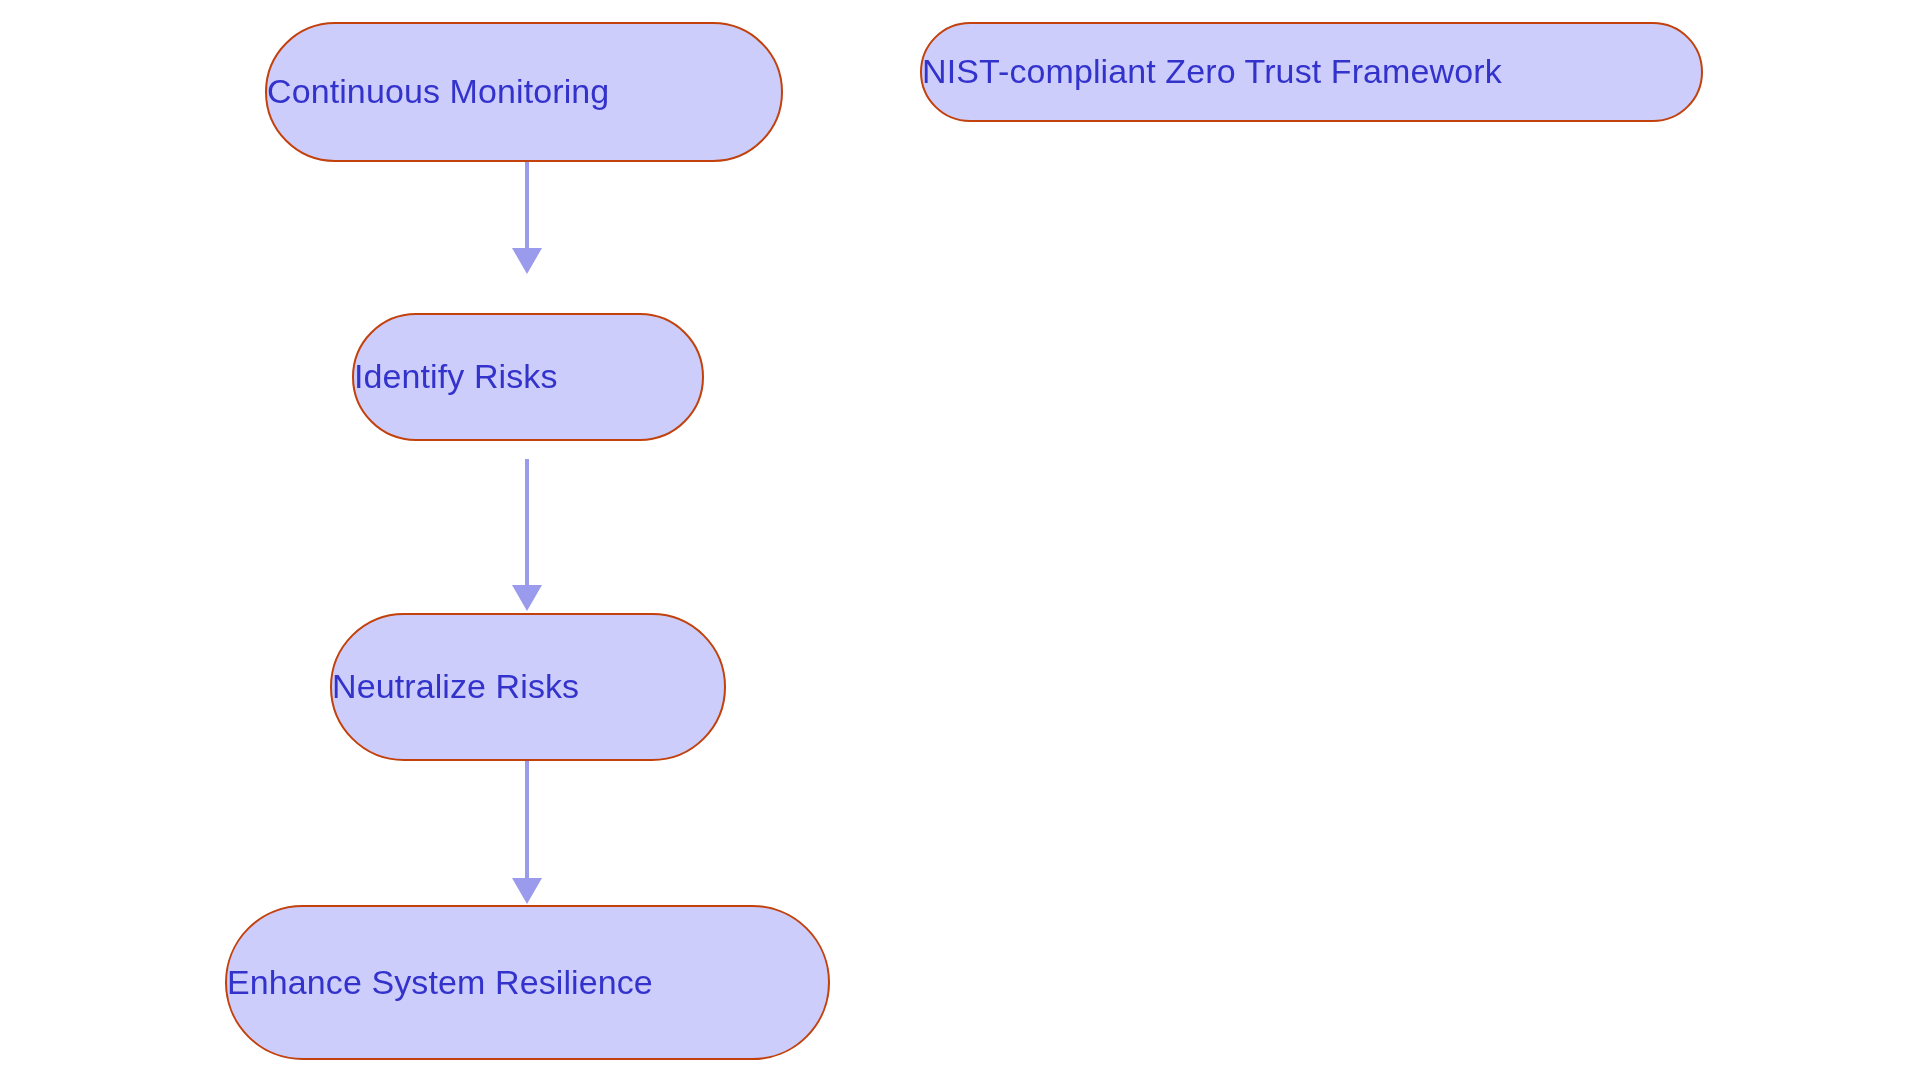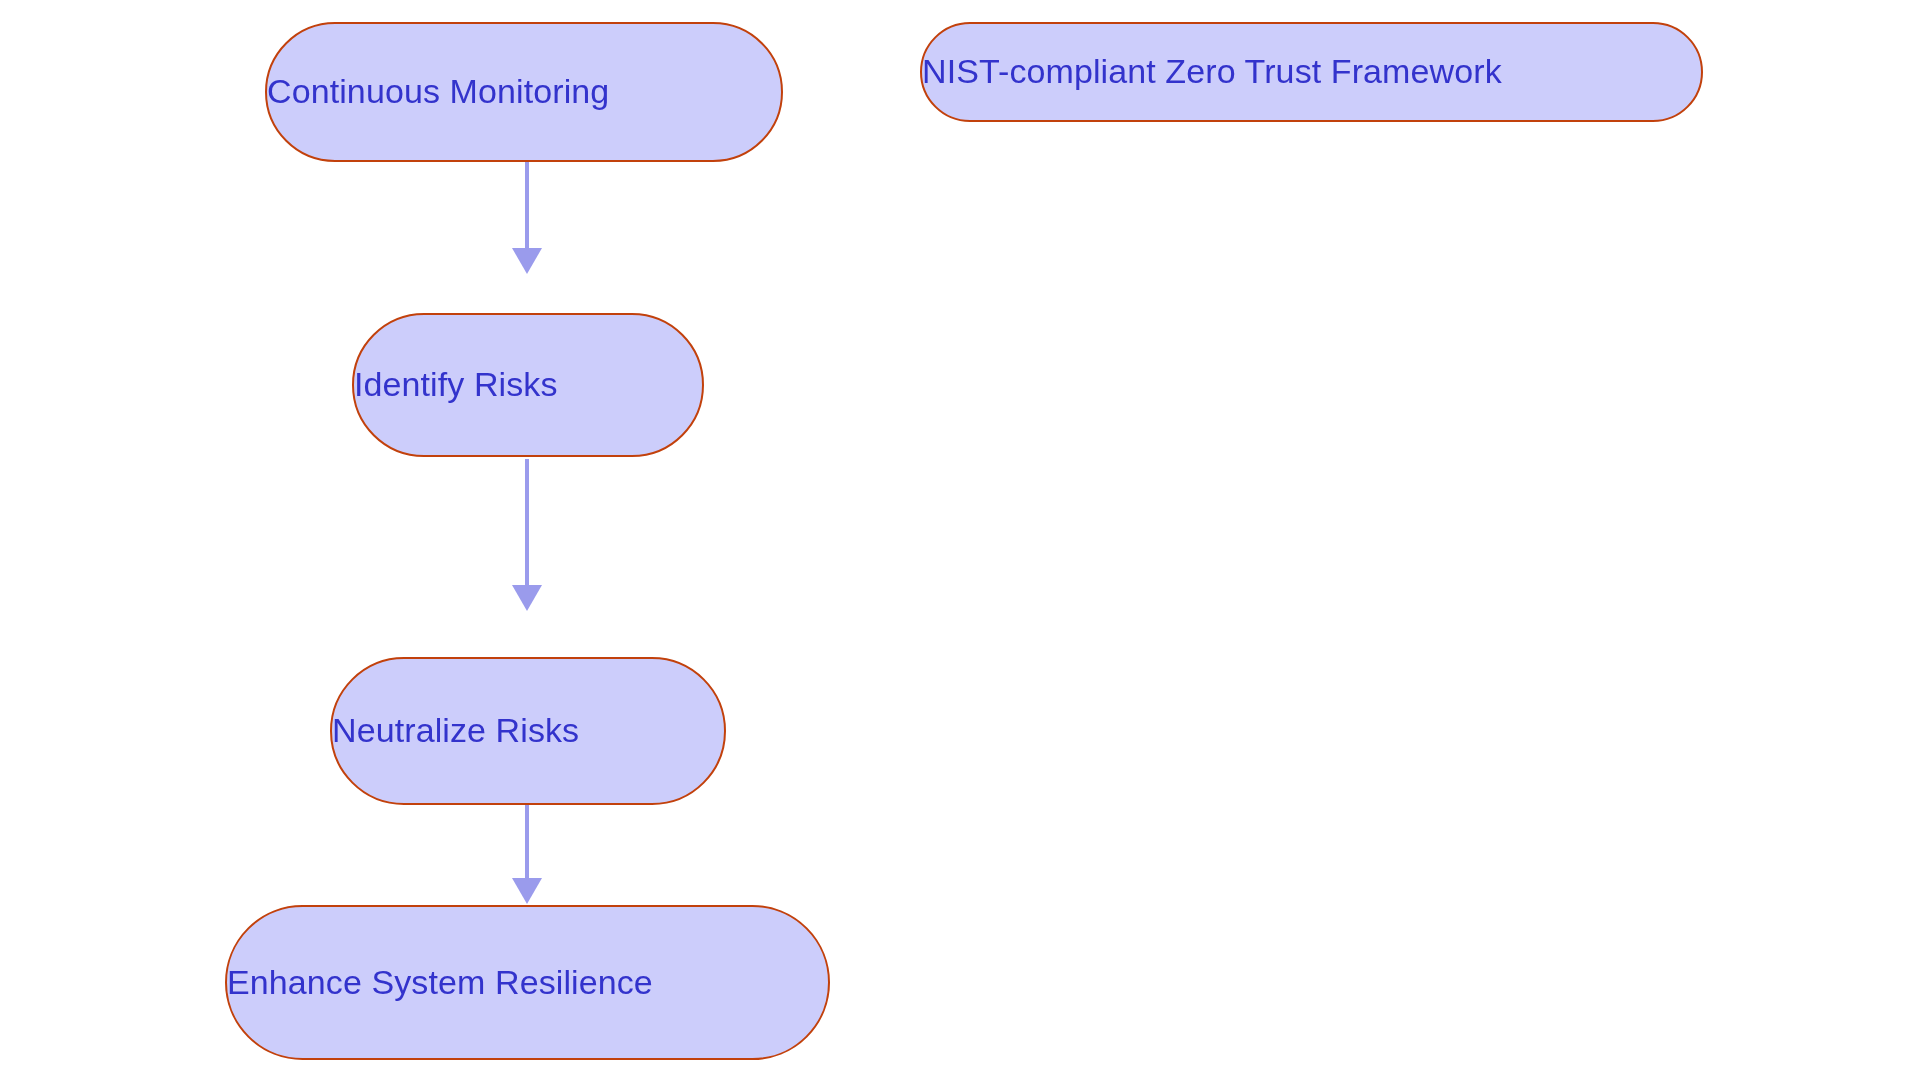--- a/index.html
+++ b/index.html
@@ -46,26 +46,26 @@
     left: 265px;  top: 22px;  width: 518px;  height: 140px;
   }
   #node-continuous-monitoring .node-label { font-size: 34px; }
 
   #node-nist-framework {
     left: 920px;  top: 22px;  width: 783px;  height: 100px;
   }
   #node-nist-framework .node-label { font-size: 34px; }
 
   #node-identify-risks {
-    left: 352px;  top: 313px;  width: 352px;  height: 144px;
+    left: 352px;  top: 313px;  width: 352px;  height: 128px;
   }
   #node-identify-risks .node-label { font-size: 34px; }
 
   #node-neutralize-risks {
-    left: 330px;  top: 613px;  width: 396px;  height: 148px; margin-top: 44px;
+    left: 330px;  top: 613px;  width: 396px;  height: 148px;
   }
   #node-neutralize-risks .node-label { font-size: 34px; }
 
   #node-enhance-resilience {
     left: 225px;  top: 905px;  width: 605px;  height: 155px;
   }
   #node-enhance-resilience .node-label { font-size: 34px; }
 
   
   .edge {

